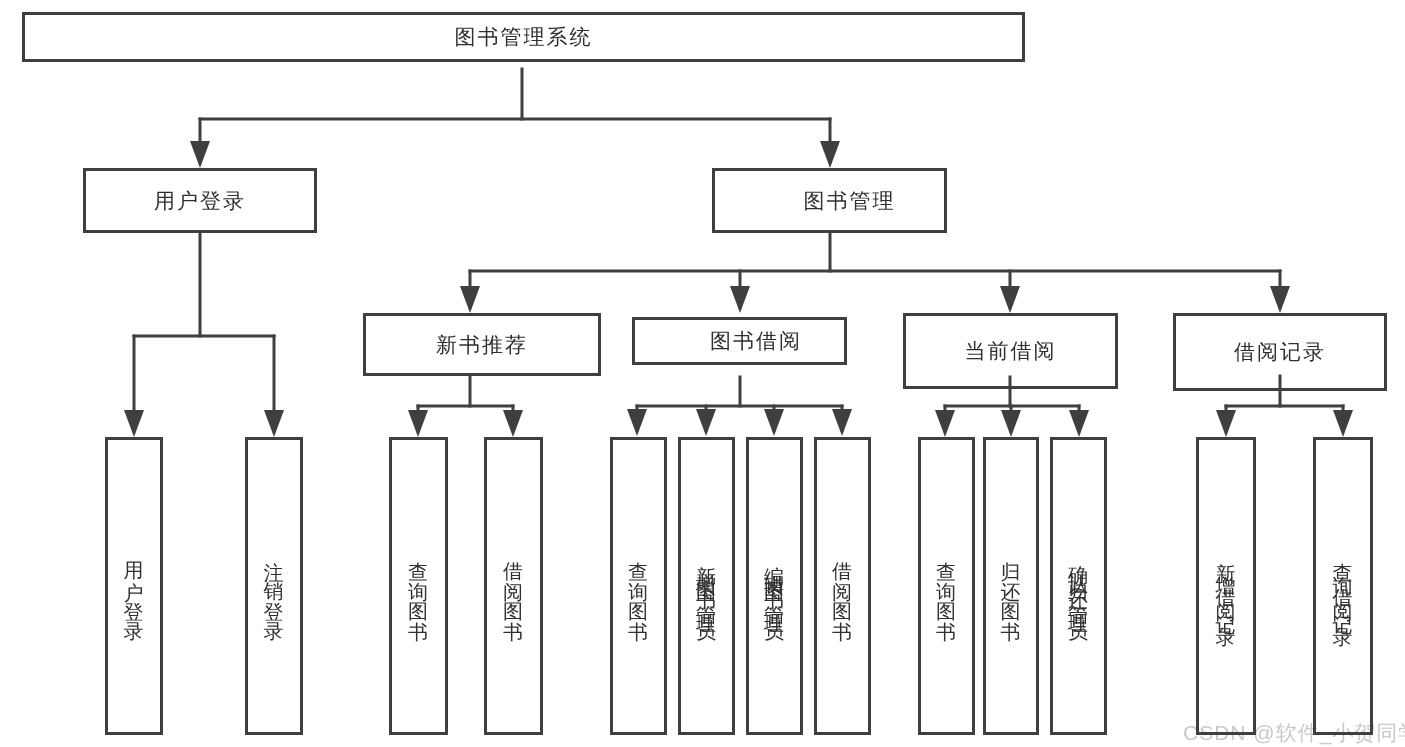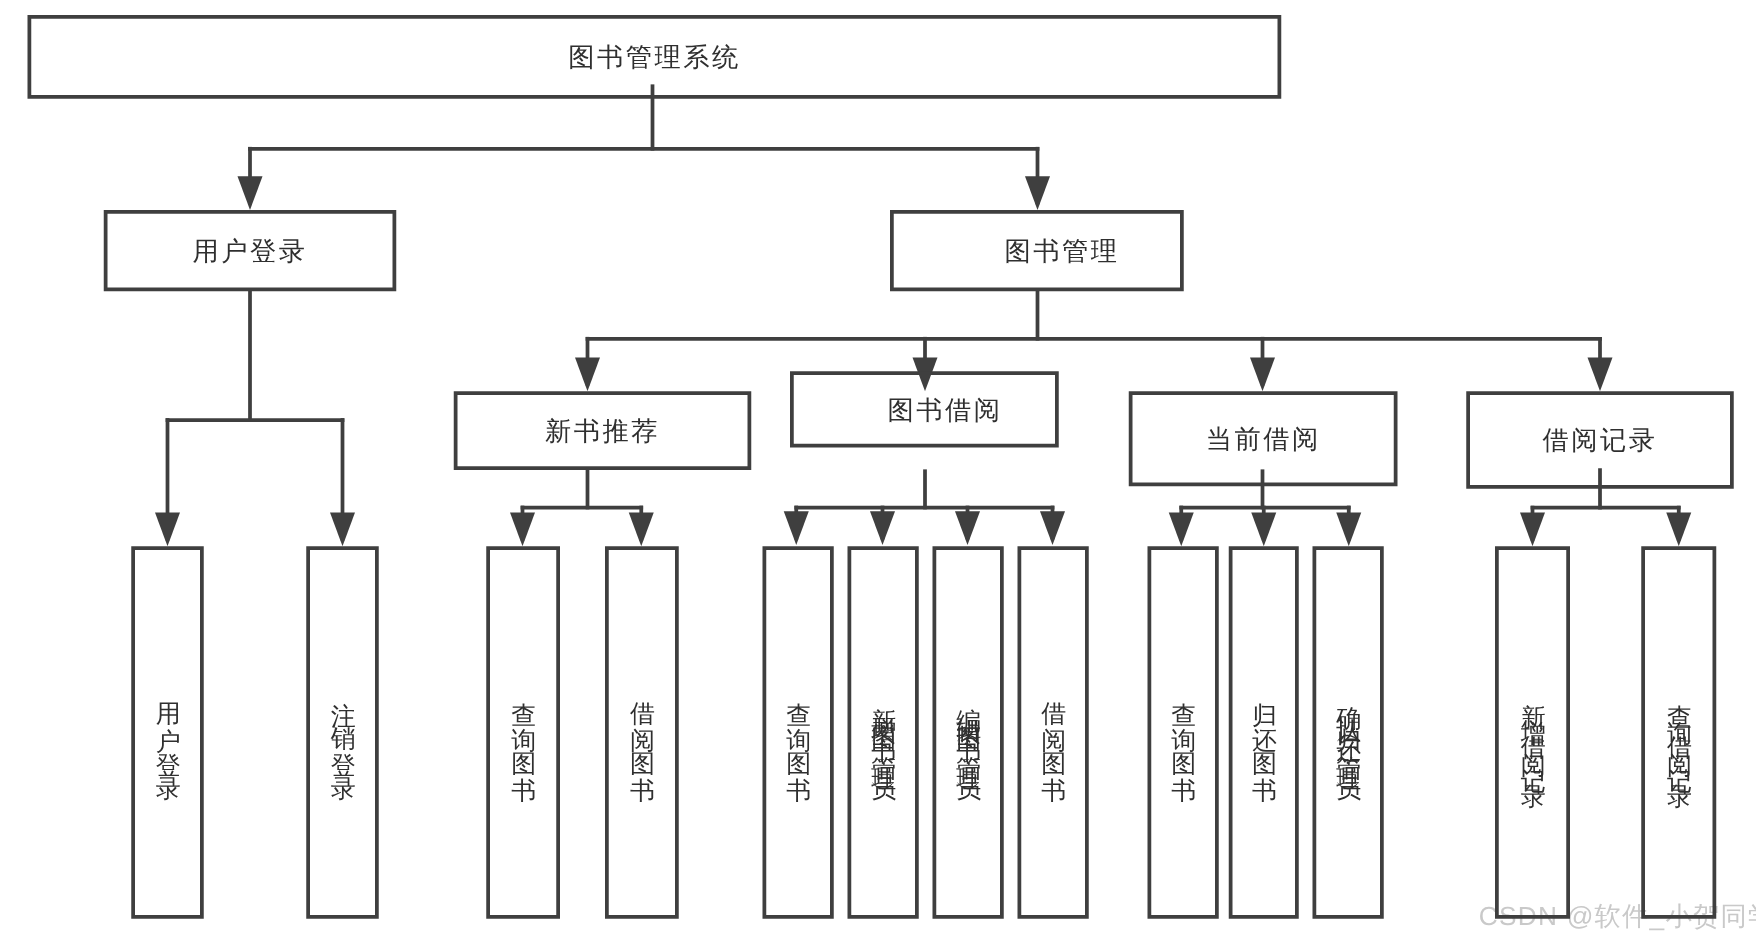--- a/index.html
+++ b/index.html
@@ -103,33 +103,33 @@
       <polygon points="696,409 716,409 706,436" fill="#3f3f3f"></polygon>
       <polygon points="764,409 784,409 774,436" fill="#3f3f3f"></polygon>
       <polygon points="832,409 852,409 842,436" fill="#3f3f3f"></polygon>
       <polygon points="935,410 955,410 945,437" fill="#3f3f3f"></polygon>
       <polygon points="1001,410 1021,410 1011,437" fill="#3f3f3f"></polygon>
       <polygon points="1069,410 1089,410 1079,437" fill="#3f3f3f"></polygon>
       <polygon points="1216,410 1236,410 1226,437" fill="#3f3f3f"></polygon>
       <polygon points="1333,410 1353,410 1343,437" fill="#3f3f3f"></polygon>
     </svg>
 
-<div class="node h-node" style="left: 22px; top: 12px; width: 1003px; height: 67px;">
+<div class="node h-node" style="left: 22px; top: 12px; width: 1003px; height: 50px;">
       <span class="node-label">图书管理系统</span>
     </div>
     <div class="node h-node" style="left: 83px; top: 168px; width: 234px; height: 65px;">
       <span class="node-label">用户登录</span>
     </div>
     <div class="node h-node" style="left: 712px; top: 168px; width: 235px; height: 65px; padding-left: 40px;">
       <span class="node-label">图书管理</span>
     </div>
     <div class="node h-node" style="left: 363px; top: 313px; width: 238px; height: 63px;">
       <span class="node-label">新书推荐</span>
     </div>
-    <div class="node h-node" style="left: 632px; top: 297px; width: 215px; height: 61px; padding-left: 33px;">
+    <div class="node h-node" style="left: 632px; top: 317px; width: 215px; height: 48px; padding-left: 33px;">
       <span class="node-label">图书借阅</span>
     </div>
     <div class="node h-node" style="left: 903px; top: 313px; width: 215px; height: 76px;">
       <span class="node-label">当前借阅</span>
     </div>
     <div class="node h-node" style="left: 1173px; top: 313px; width: 214px; height: 78px;">
       <span class="node-label">借阅记录</span>
     </div>
     <div class="node v-node sp-short" style="left: 105px; top: 437px; width: 58px; height: 298px;">
       <span class="node-label">用户登录</span>

